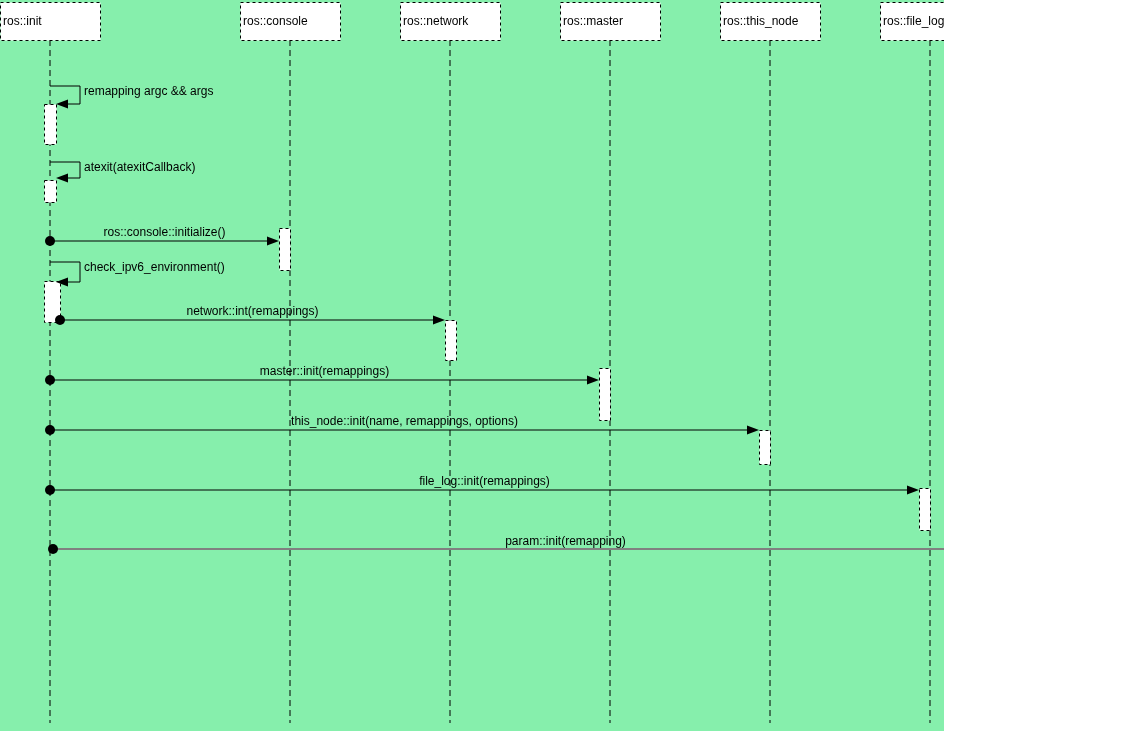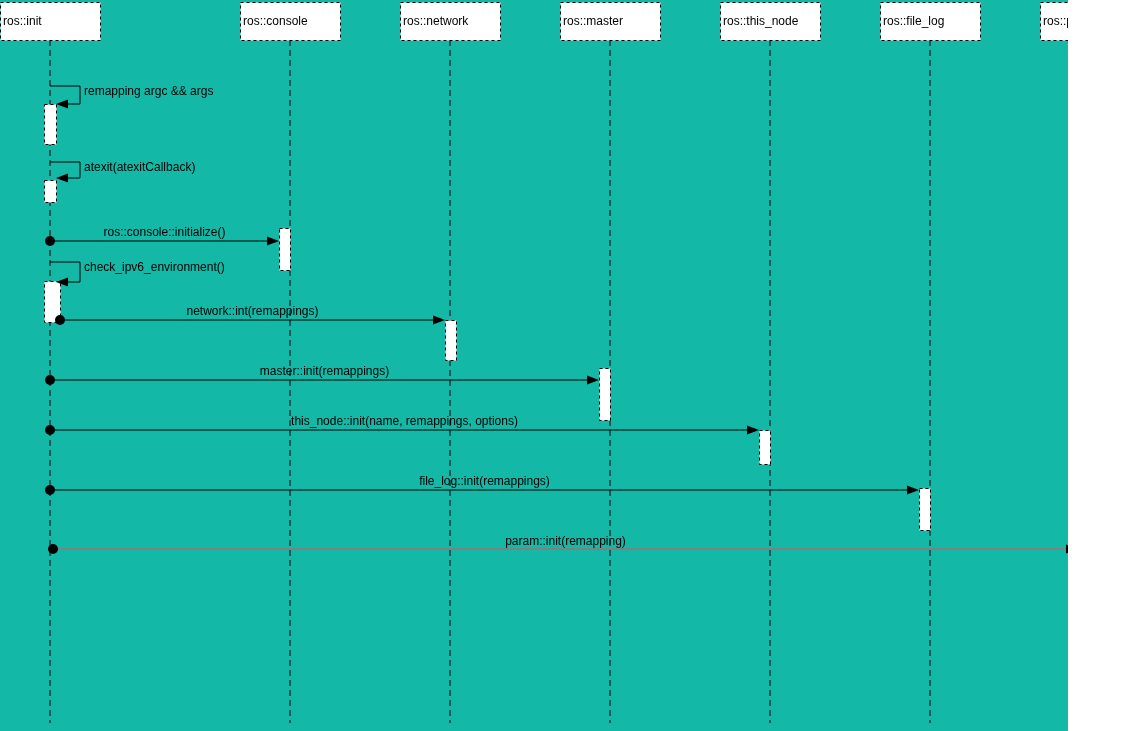--- a/index.html
+++ b/index.html
@@ -3,23 +3,23 @@
 <meta charset="utf-8">
 <style>
   html, body {
     margin: 0;
     padding: 0;
     background: #ffffff;
     font-family: "Liberation Sans", sans-serif;
   }
   .canvas-wrap {
     position: relative;
-    width: 1068px;
+    width: 944px;
     height: 731px;
-    background: #14b8a6;
+    background: #86efac;
     overflow: hidden;
   }
   svg text {
     font-family: "Liberation Sans", sans-serif;
     font-size: 12px;
     fill: #000000;
   }
 </style>
 </head>
 <body>

